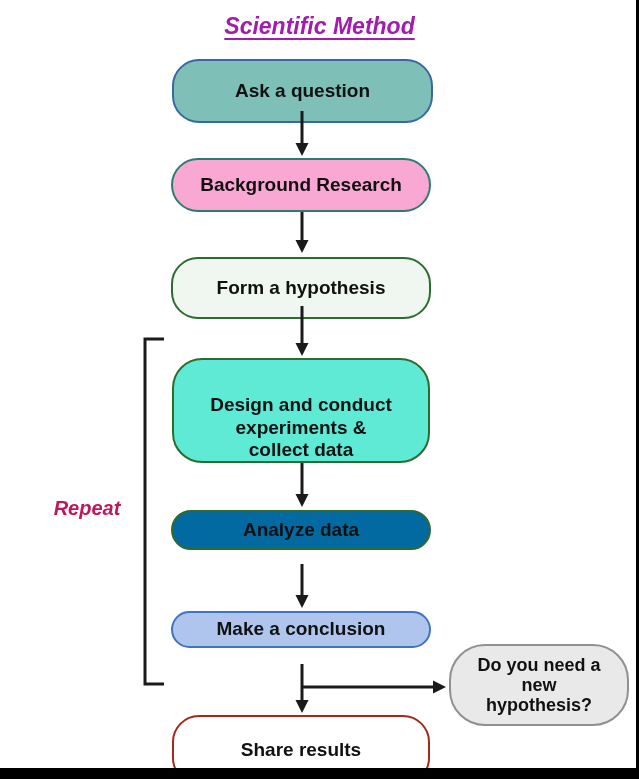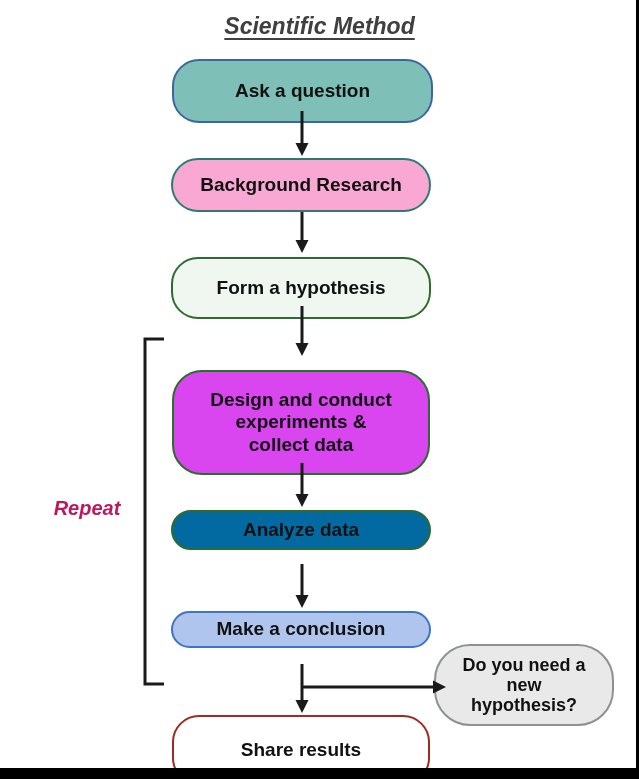--- a/index.html
+++ b/index.html
@@ -5,21 +5,21 @@
   html,body{margin:0;padding:0;}
   body{
     width:639px;height:779px;position:relative;background:#ffffff;
     font-family:"Liberation Sans", sans-serif;overflow:hidden;
   }
   .frame-right{position:absolute;top:0;right:0;width:3px;height:779px;background:#000;}
   .frame-bottom{position:absolute;left:0;bottom:0;width:639px;height:11px;background:#000;}
 
   .diagram-title{
     position:absolute;left:0;top:13px;width:639px;text-align:center;
-    font-size:23px;font-weight:bold;font-style:italic;color:#404040;
+    font-size:23px;font-weight:bold;font-style:italic;color:#a21caf;
   }
   .diagram-title span{
     text-decoration:underline;text-decoration-thickness:2px;text-underline-offset:4px;
   }
 
   .node{
     position:absolute;display:flex;align-items:center;justify-content:center;
     box-sizing:border-box;border:2.5px solid #444;background:#eee;
     font-weight:bold;font-size:19px;color:#111;text-align:center;
     line-height:1.17;white-space:pre-line;
@@ -50,39 +50,39 @@
 </div>
 
 <div class="node pill" style="left: 171px; top: 158px; width: 260px; height: 54px; background: #f9a8d4; border-color: rgb(43, 125, 107);">
   <span>Background Research</span>
 </div>
 
 <div class="node pill" style="left: 171px; top: 257px; width: 260px; height: 62px; background: rgb(239, 247, 240); border-color: rgb(46, 107, 46);">
   <span>Form a hypothesis</span>
 </div>
 
-<div class="node node-design" style="left: 172px; top: 370px; width: 258px; height: 105px; background: #d946ef; border-color: rgb(46, 107, 46);">
+<div class="node node-design" style="left: 172px; top: 358px; width: 258px; height: 105px; background: #5eead4; border-color: rgb(46, 107, 46); align-items: flex-end;">
   <span>Design and conduct
 experiments &amp;
 collect data</span>
 </div>
 
 <div class="node pill" style="left: 171px; top: 510px; width: 260px; height: 40px; background: #0369a1; border-color: rgb(46, 107, 46);">
   <span>Analyze data</span>
 </div>
 
 <div class="node pill" style="left: 171px; top: 611px; width: 260px; height: 37px; background: rgb(175, 197, 238); border-color: rgb(65, 115, 196);">
   <span>Make a conclusion</span>
 </div>
 
 <div class="node pill" style="left: 172px; top: 715px; width: 258px; height: 70px; background: rgb(255, 255, 255); border-color: rgb(160, 42, 31);">
   <span>Share results</span>
 </div>
 
-<div class="node decision-node" style="left: 434px; top: 644px; width: 180px; height: 82px; background: rgb(233, 233, 233); border-color: rgb(141, 145, 146);">
+<div class="node decision-node" style="left: 449px; top: 644px; width: 180px; height: 82px; background: rgb(233, 233, 233); border-color: rgb(141, 145, 146);">
   <span>Do you need a
 new
 hypothesis?</span>
 </div>
 
 <div class="repeat-label">Repeat</div>
 
 <svg class="connectors" width="639" height="779" viewBox="0 0 639 779">
   <g>
     <line class="arrow-line" x1="302" y1="111" x2="302" y2="145"></line>

